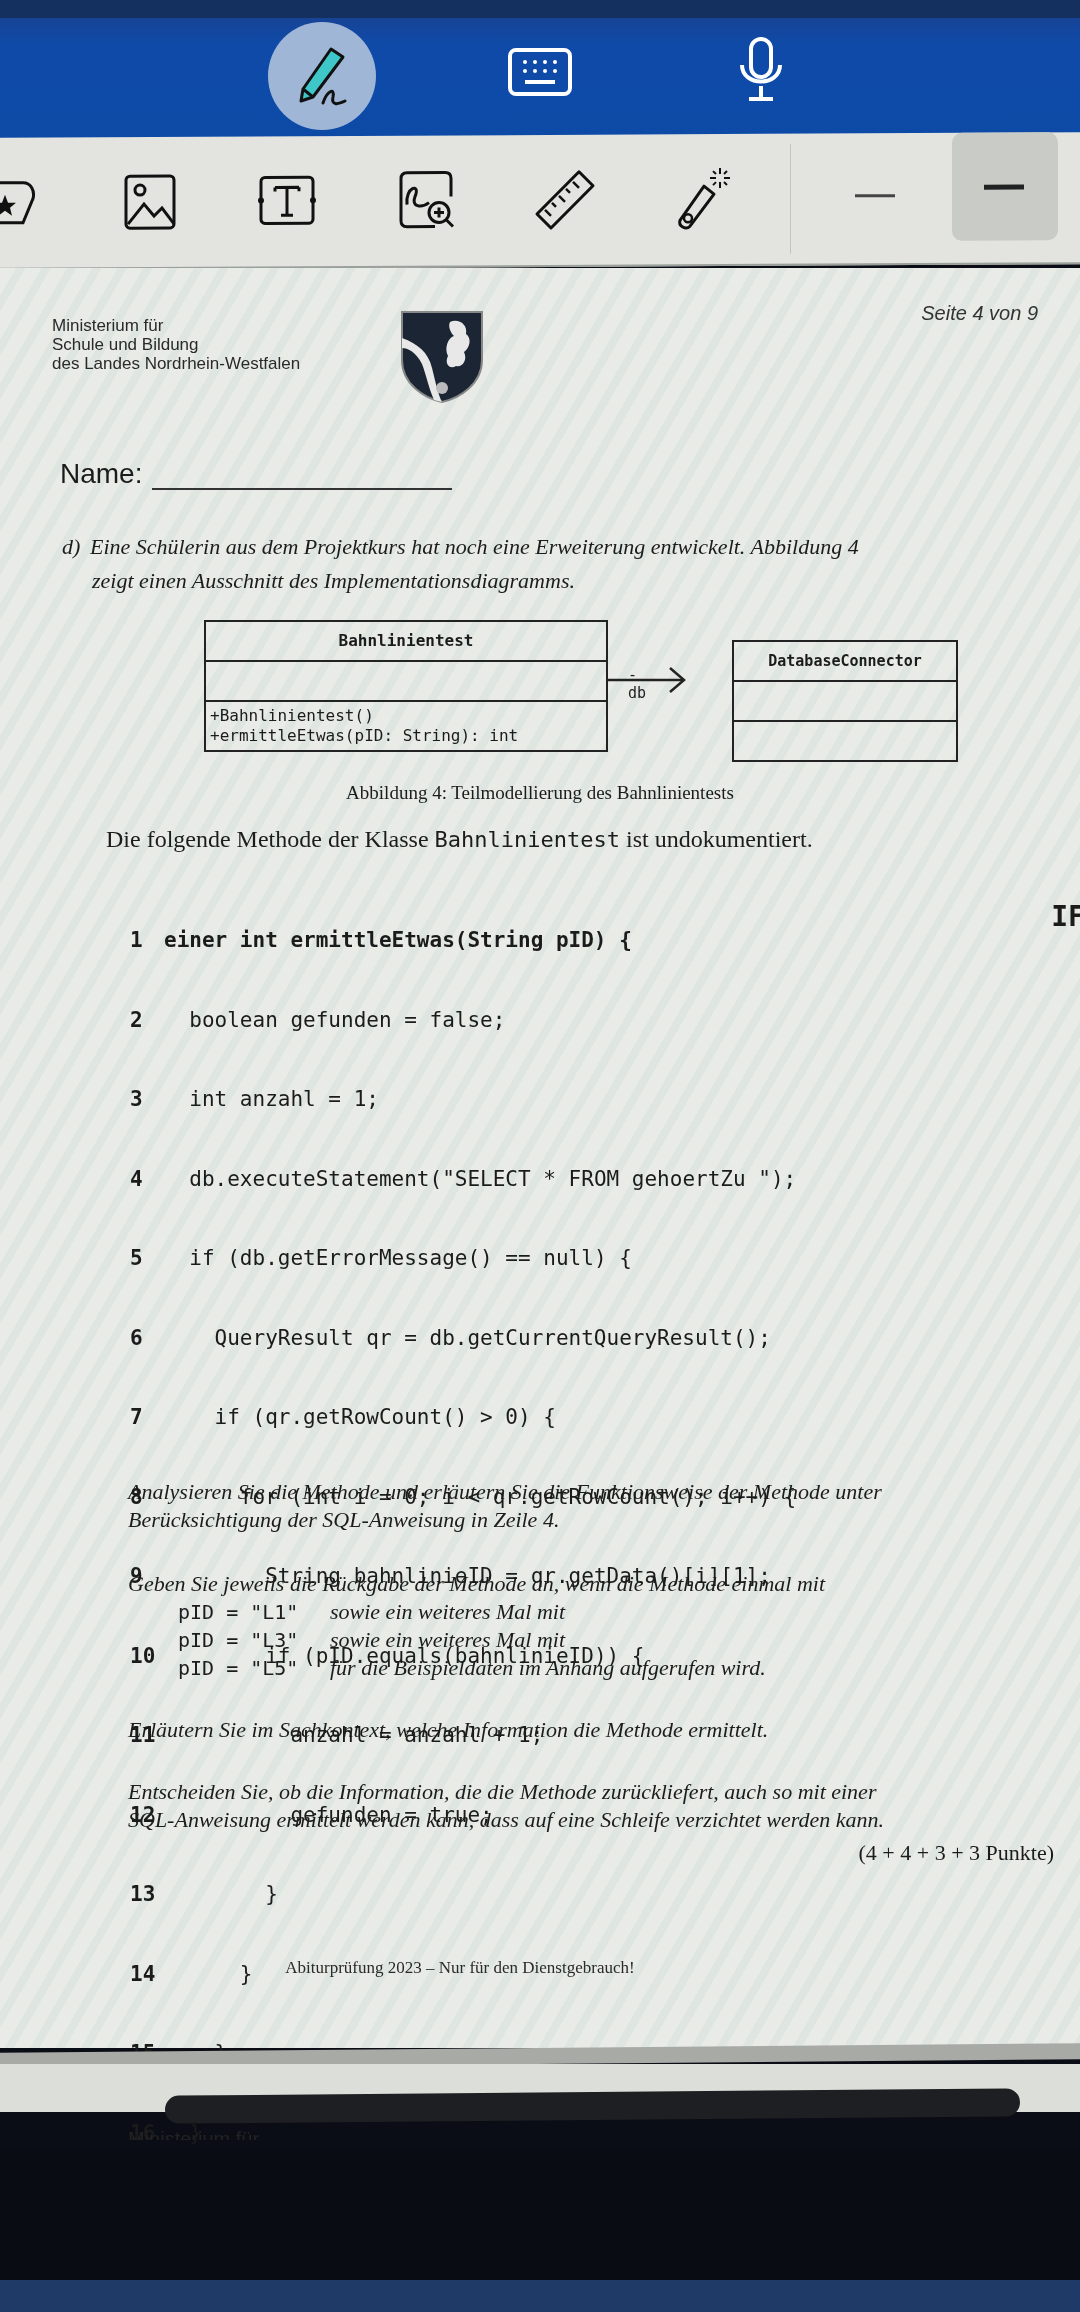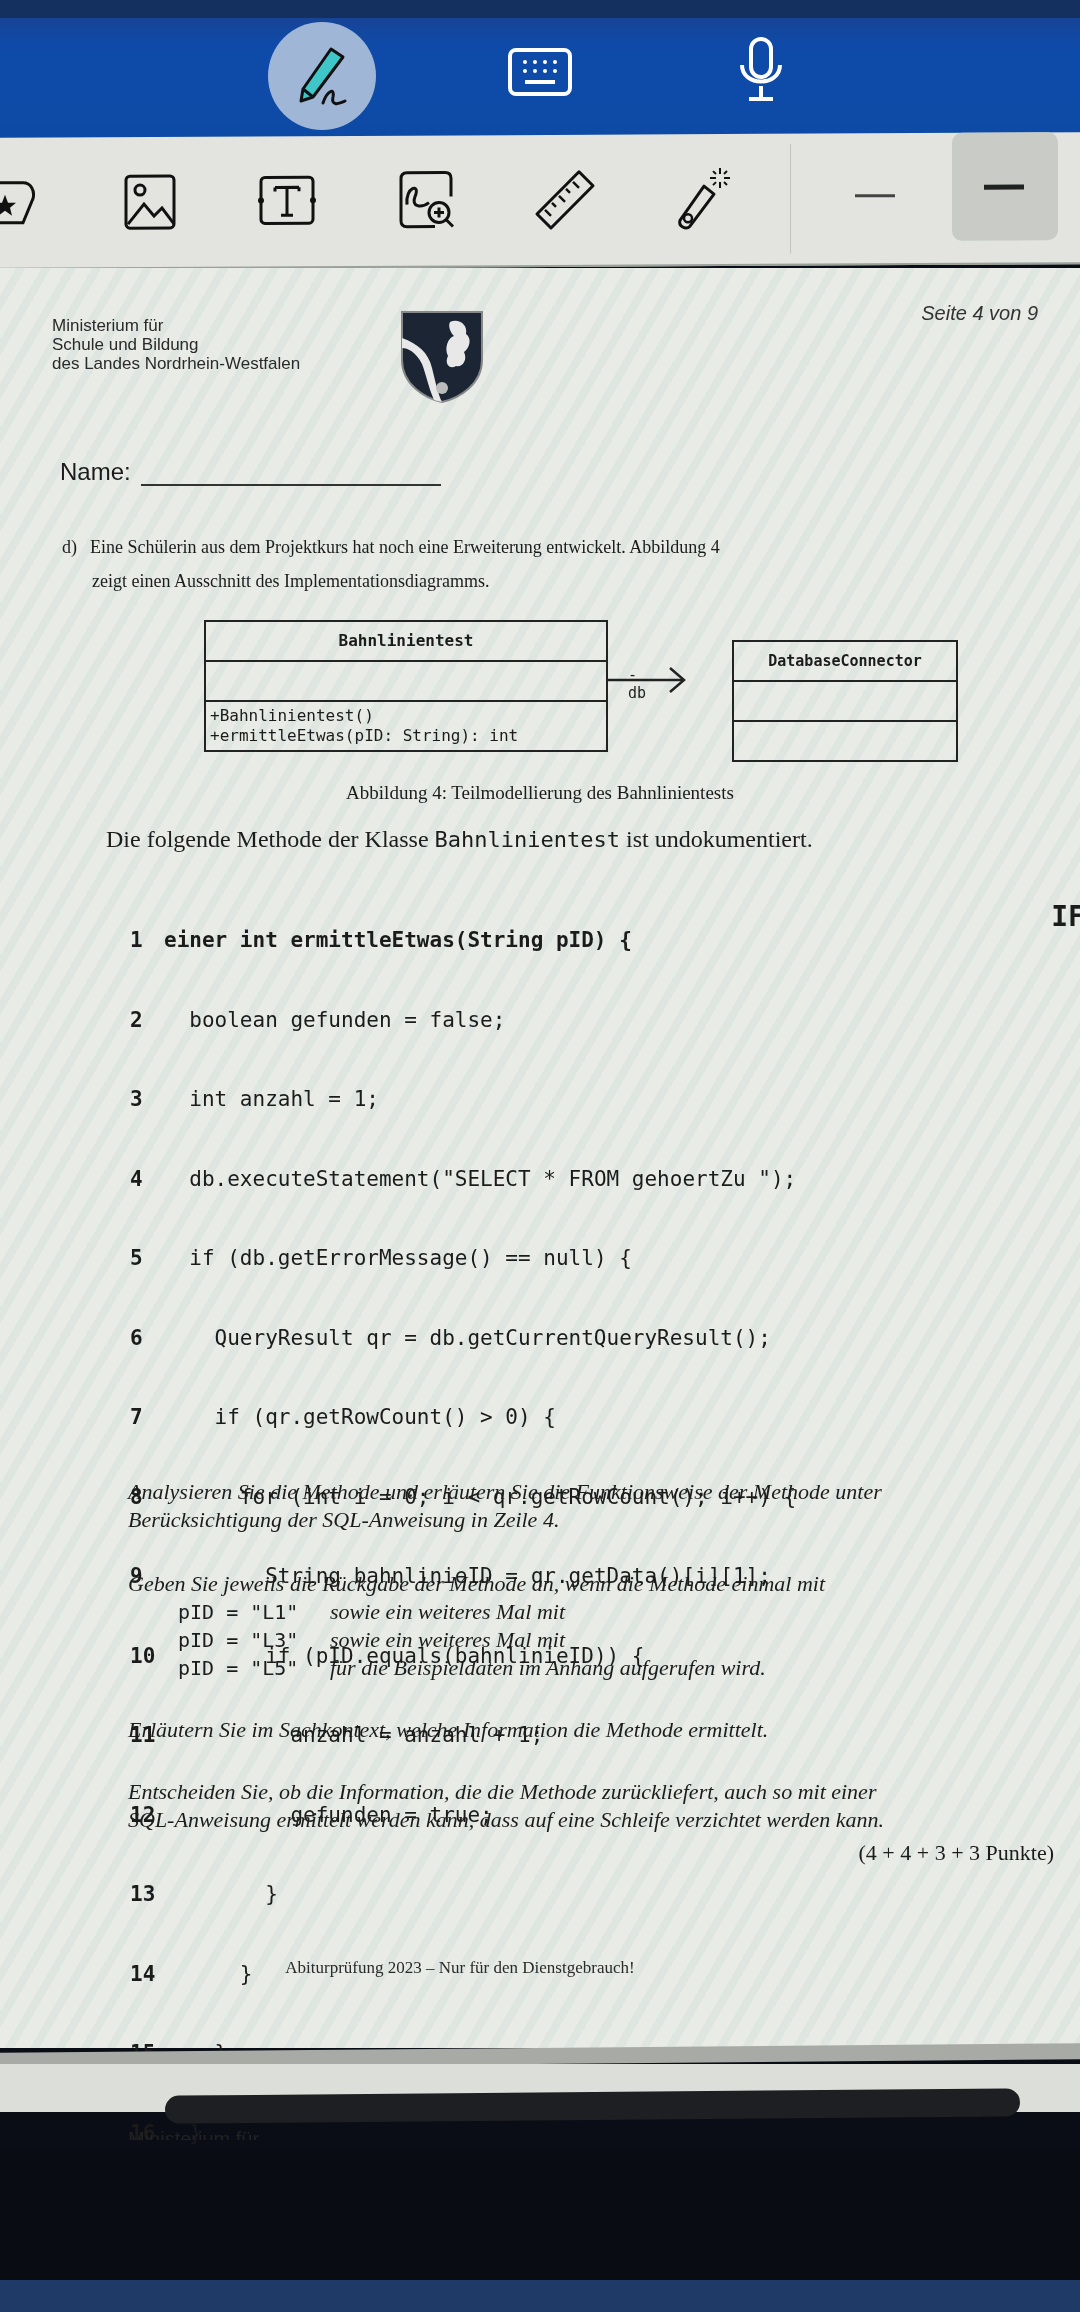--- a/index.html
+++ b/index.html
@@ -14,24 +14,24 @@
   .tool { position:absolute; top:30px; width:70px; height:70px; display:flex; align-items:center; justify-content:center; }
   .tool-sep { position:absolute; left:790px; top:10px; width:1px; height:110px; background:#c2c5bf; }
   .tool-dash { position:absolute; width:40px; height:4px; background:#333; }
   .tool-sel { position:absolute; left:952px; top:0px; width:106px; height:108px; border-radius:10px; background:#c9ccc6; }
   .page { position:absolute; left:0; top:268px; width:1080px; height:1780px; background:repeating-linear-gradient(120deg,#e9ebe6 0px,#e9ebe6 14px,#dfe6e2 14px,#dfe6e2 22px); }
   .hdr-left { position:absolute; left:52px; top:48px; font-size:17px; line-height:19px; color:#2a2a2a; }
   .crest { position:absolute; left:398px; top:40px; width:88px; height:96px; }
   .hdr-right { position:absolute; right:42px; top:30px; text-align:right; color:#1c1c1c; }
   .hdr-right .code { font-size:28px; font-weight:bold; }
   .hdr-right .pg { font-size:20px; margin-top:4px; color:#333;font-style:italic; }
-  .name-row { position:absolute; left:60px; top:190px; font-size:24px; color:#1b1b1b; }
+  .name-row { position:absolute; left:60px; top:190px; font-size:28px; color:#1b1b1b; }
   .name-line { display:inline-block; width:300px; border-bottom:2px solid #333; margin-left:10px; vertical-align:bottom; height:20px; }
   .serif { font-family:"Liberation Serif", serif; }
-  .task-d { position:absolute; left:62px; top:262px; width:980px; font-size:18px; line-height:34px; color:#1c1c1c; }
+  .task-d { position:absolute; left:62px; top:262px; width:980px; font-size:22px; line-height:34px; color:#1c1c1c;font-style:italic; }
   .task-d .lbl { display:inline-block; width:28px; }
   .task-d .cont { padding-left:30px; }
   .uml { position:absolute; left:204px; top:352px; }
   .cls { position:absolute; border:2px solid #222; background:transparent; font-family:"DejaVu Sans Mono", monospace; color:#1b1b1b; }
   .cls .title { text-align:center; font-weight:bold; font-size:16px; border-bottom:2px solid #222; height:38px; line-height:38px; }
   .cls .attrs { border-bottom:2px solid #222; }
   .cls .ops { font-size:16px; line-height:20px; padding:4px 4px; }
   .assoc-label { position:absolute; font-family:"DejaVu Sans Mono", monospace; font-size:15px; color:#222;margin-top:16px; }
   .fig-cap { position:absolute; left:0; width:1080px; text-align:center; top:514px; font-size:19px; color:#1c1c1c; }
   .intro { position:absolute; left:106px; top:558px; font-size:24px; color:#1c1c1c; }

